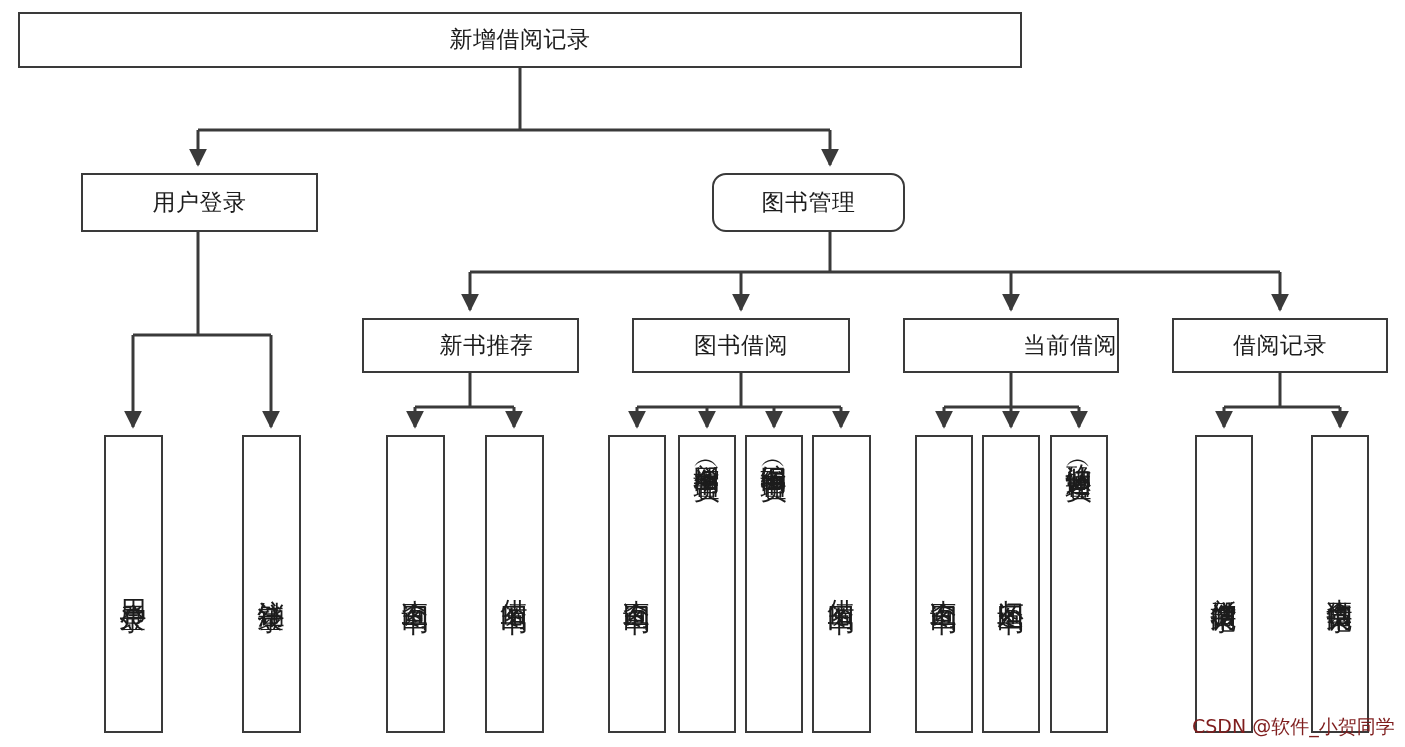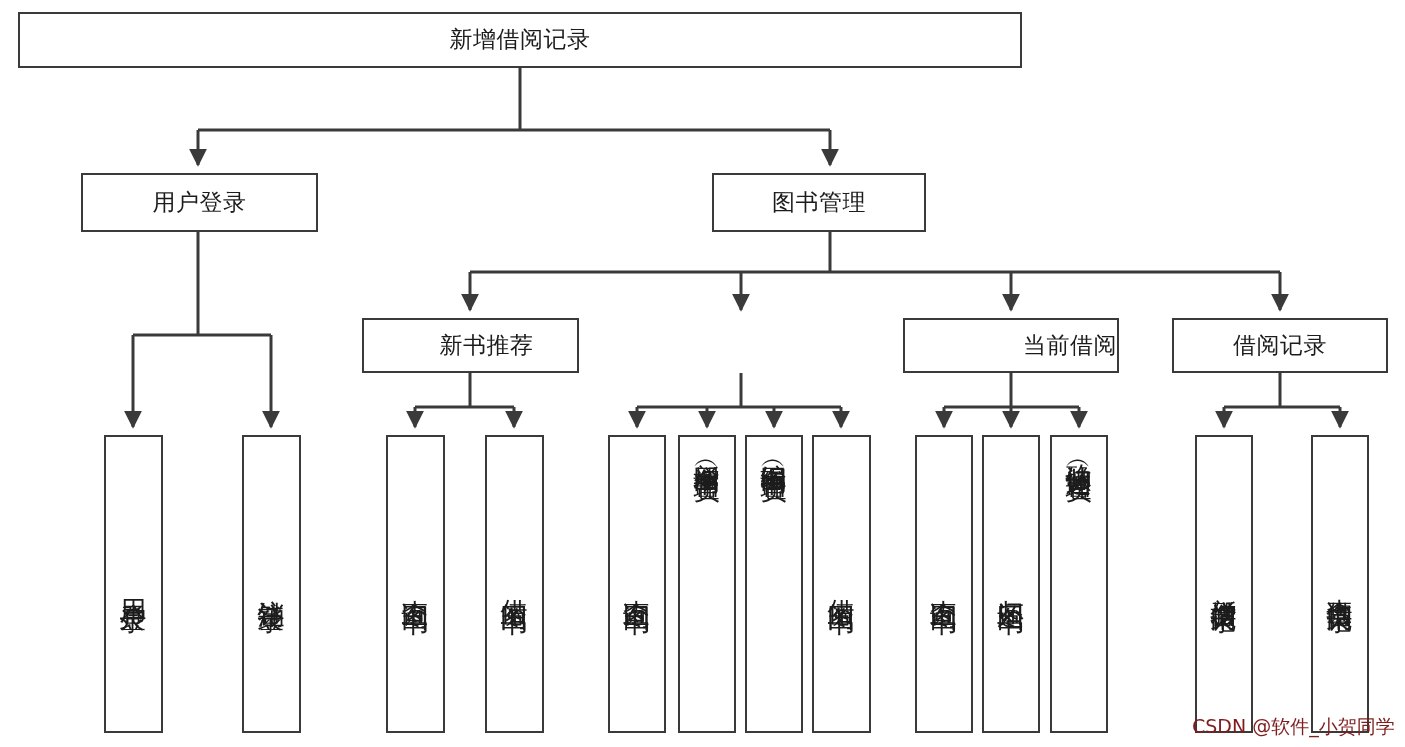--- a/index.html
+++ b/index.html
@@ -134,27 +134,30 @@
     </g>
   </svg>
 
   <div class="node root horiz" style="left:18px; top:12px; width:1004px; height:56px;">
     <span class="label">新增借阅记录</span>
   </div>
 
   <div class="node horiz" style="left:81px; top:173px; width:237px; height:59px;">
     <span class="label">用户登录</span>
   </div>
-  <div class="node horiz" style="left:712px; top:173px; width:214px; height:59px;">
+  <div class="node horiz" style="left:712px; top:173px; width:193px; height:59px;border-radius:14px;">
     <span class="label">图书管理</span>
   </div>
 
   <div class="node horiz" style="left:362px; top:318px; width:217px; height:55px;padding-left:32px;">
     <span class="label">新书推荐</span>
   </div>
+  <div class="node horiz" style="left:632px; top:318px; width:218px; height:55px;">
+    <span class="label">图书借阅</span>
+  </div>
   <div class="node horiz" style="left:903px; top:318px; width:216px; height:55px;justify-content:flex-end;">
     <span class="label">当前借阅</span>
   </div>
   <div class="node horiz" style="left:1172px; top:318px; width:216px; height:55px;">
     <span class="label">借阅记录</span>
   </div>
 
   <div class="node vert" style="left:104px; top:435px; width:59px; height:298px; align-items:center; padding-top:0;">
     <span class="label">用户登录</span>
   </div>

